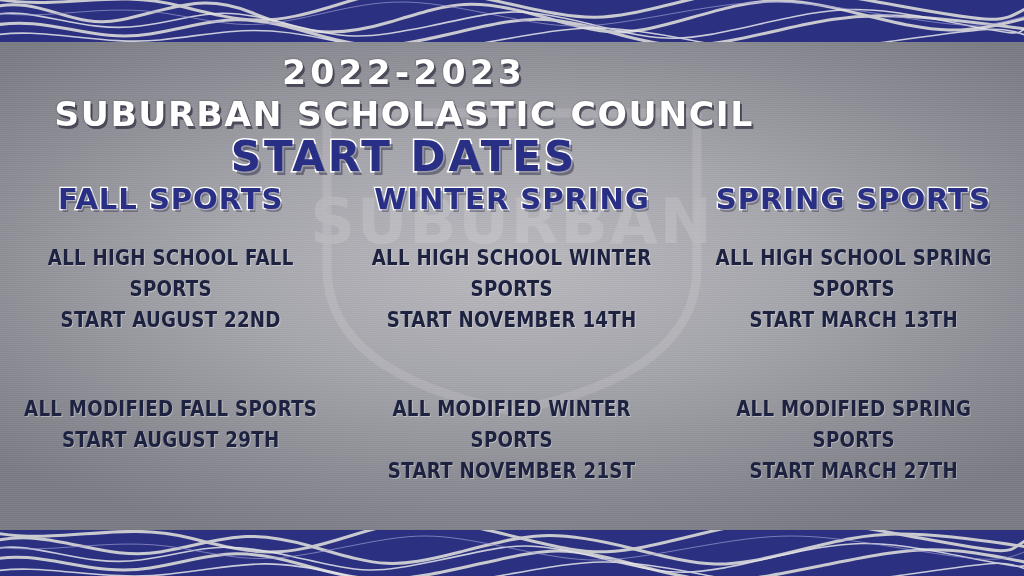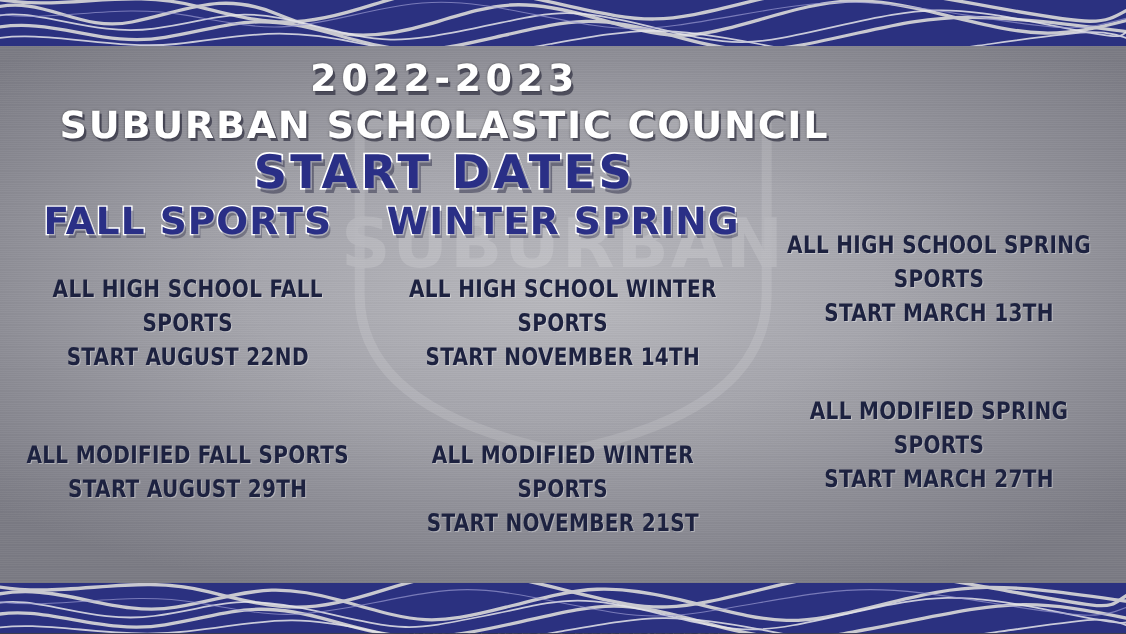--- a/index.html
+++ b/index.html
@@ -112,21 +112,21 @@
     top: 140px;
     left: 0;
     width: 1024px;
     display: flex;
   }
   .col {
     flex: 1 1 0;
     text-align: center;
   }
   .col-head {
-    font-size: 34px;
+    font-size: 29px;
     font-weight: 700;
     letter-spacing: 1px;
     color: #2a2f86;
     font-family: "DejaVu Sans", sans-serif;
     -webkit-text-stroke: 2.5px #ffffff;
     paint-order: stroke fill;
     text-shadow: 2px 3px 0 rgba(30,30,60,.35);
   }
 
   .entry {
@@ -203,20 +203,21 @@
           <span class="l1">ALL MODIFIED WINTER SPORTS</span>
           <span class="l2">START NOVEMBER 21ST</span>
         </div>
         <div class="entry wrestling">
           <span class="l1">WRESTLING CERTIFICATION</span>
           
         </div>
       </div>
 
       <div class="col">
+        <div class="col-head">SPRING SPORTS</div>
         <div class="entry">
           <span class="l1">ALL HIGH SCHOOL SPRING SPORTS</span>
           <span class="l2">START MARCH 13TH</span>
         </div>
         <div class="entry gap">
           <span class="l1">ALL MODIFIED SPRING SPORTS</span>
           <span class="l2">START MARCH 27TH</span>
         </div>
       </div>
 

